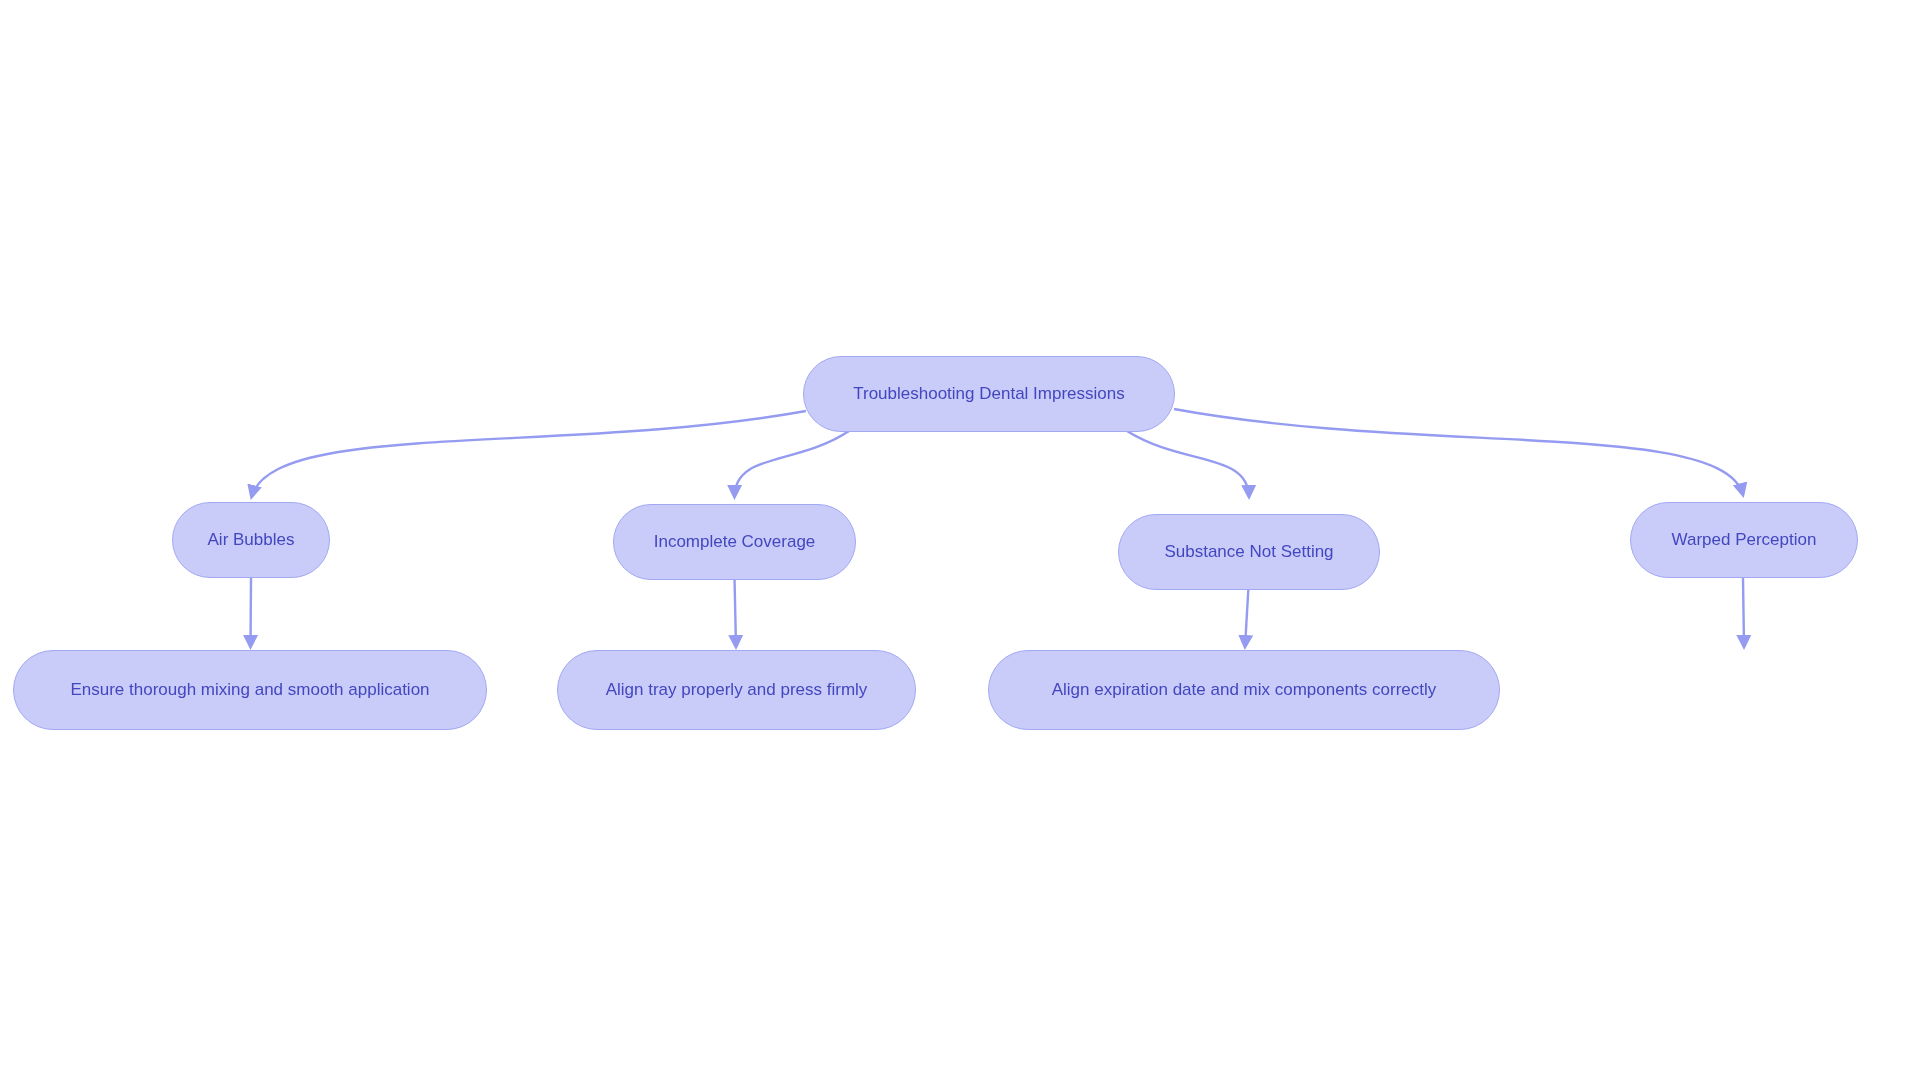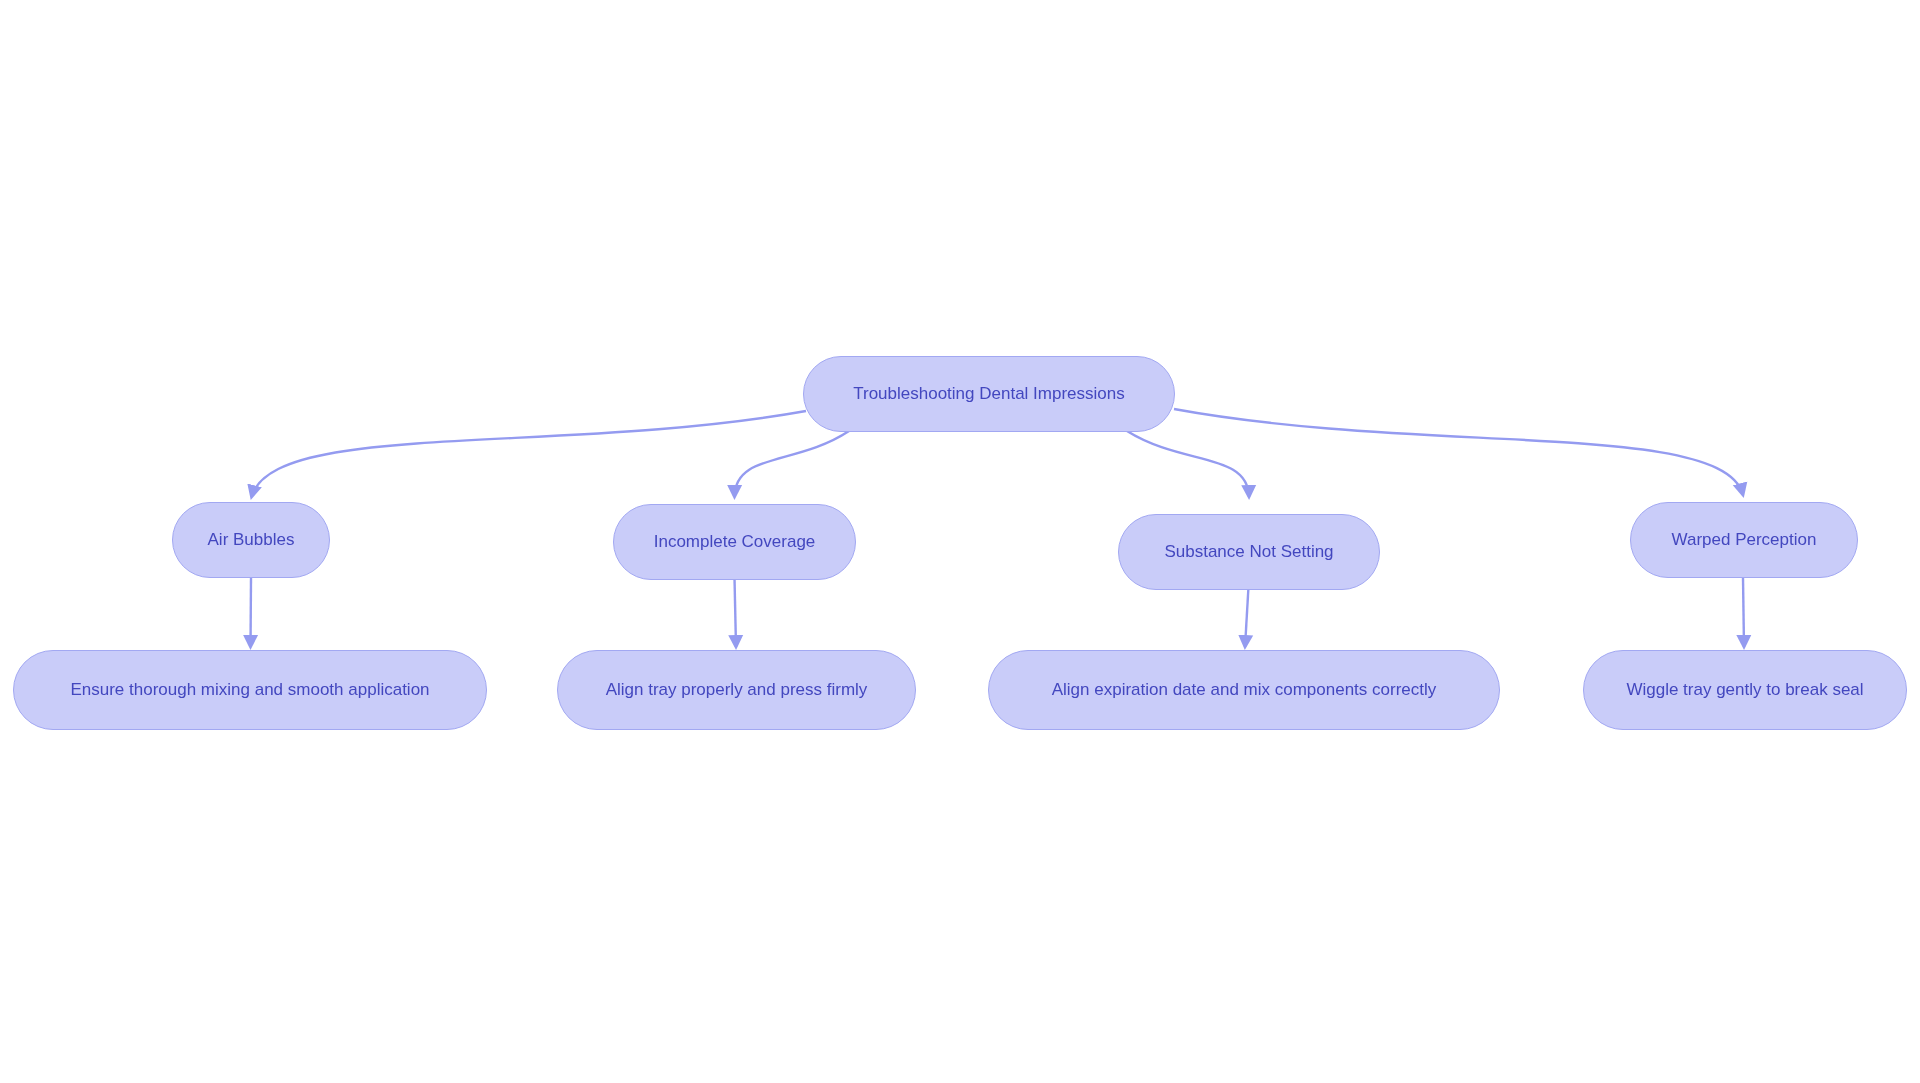--- a/index.html
+++ b/index.html
@@ -92,17 +92,14 @@
   </div>
 
   <div class="node n-fix-incomplete-coverage">
     <span>Align tray properly and press firmly</span>
   </div>
 
   <div class="node n-fix-substance-not-setting">
     <span>Align expiration date and mix components correctly</span>
   </div>
 
-  <div class="node n-fix-warped-perception">
-    <span>Wiggle tray gently to break seal</span>
-  </div>
 
 </div>
 
 </body></html>

